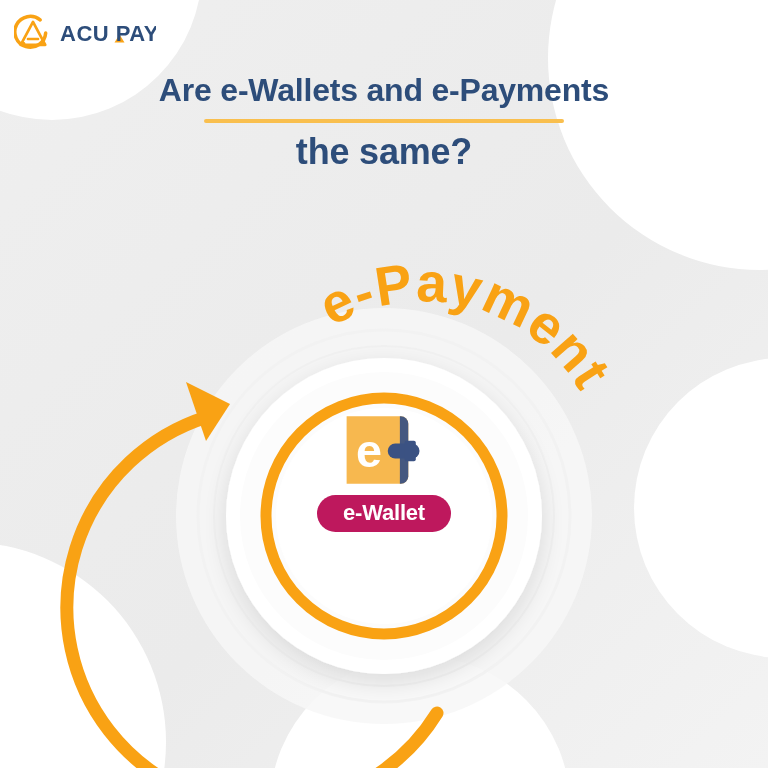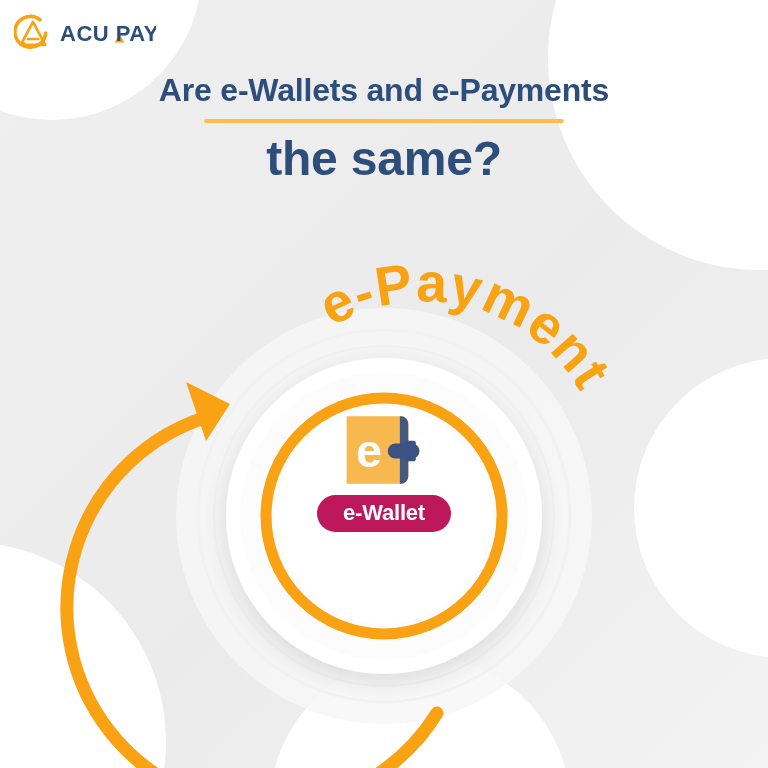--- a/index.html
+++ b/index.html
@@ -68,21 +68,21 @@
     white-space: nowrap;
   }
   .hl-rule {
     width: 360px;
     height: 4px;
     border-radius: 2px;
     background: #f9bf4e;
     margin: 10px auto 8px auto;
   }
   .hl-line2 {
-    font-size: 48px;
+    font-size: 36px;
     font-weight: bold;
     color: #2d4d7a;
     letter-spacing: -0.2px;
     line-height: 1.15;
   }
 
   
   #badge {
     position: absolute;
     left: 271px;

